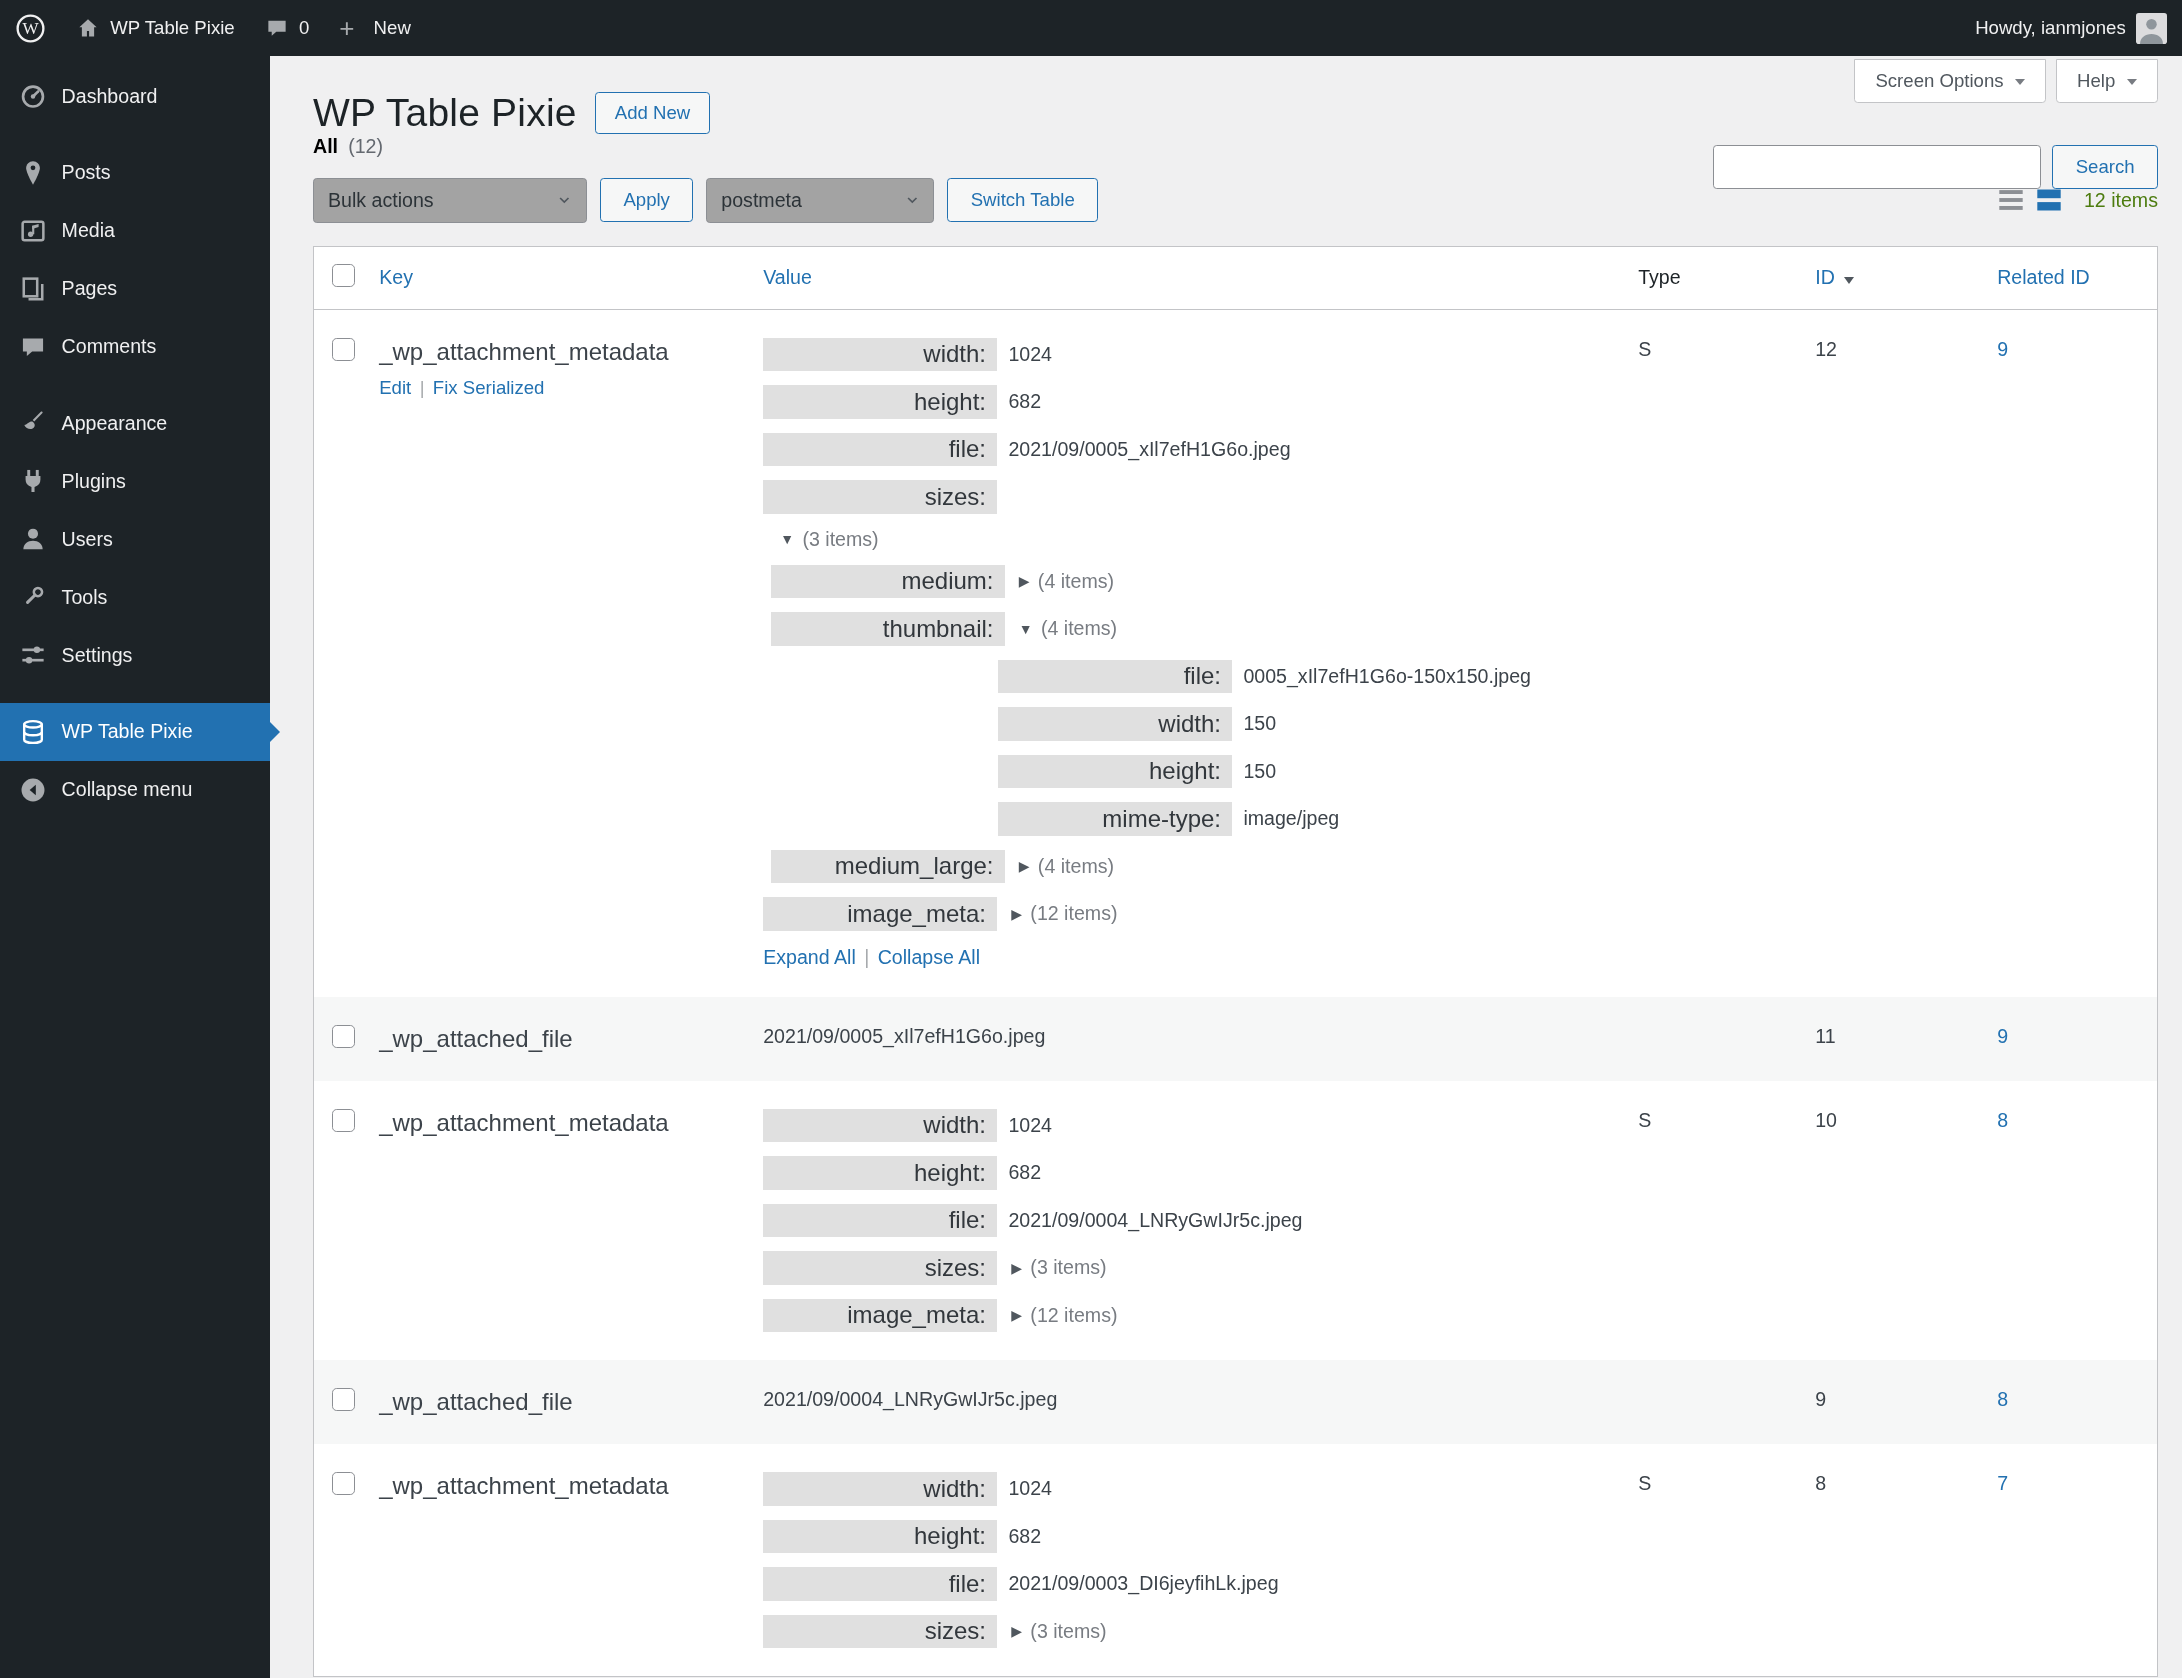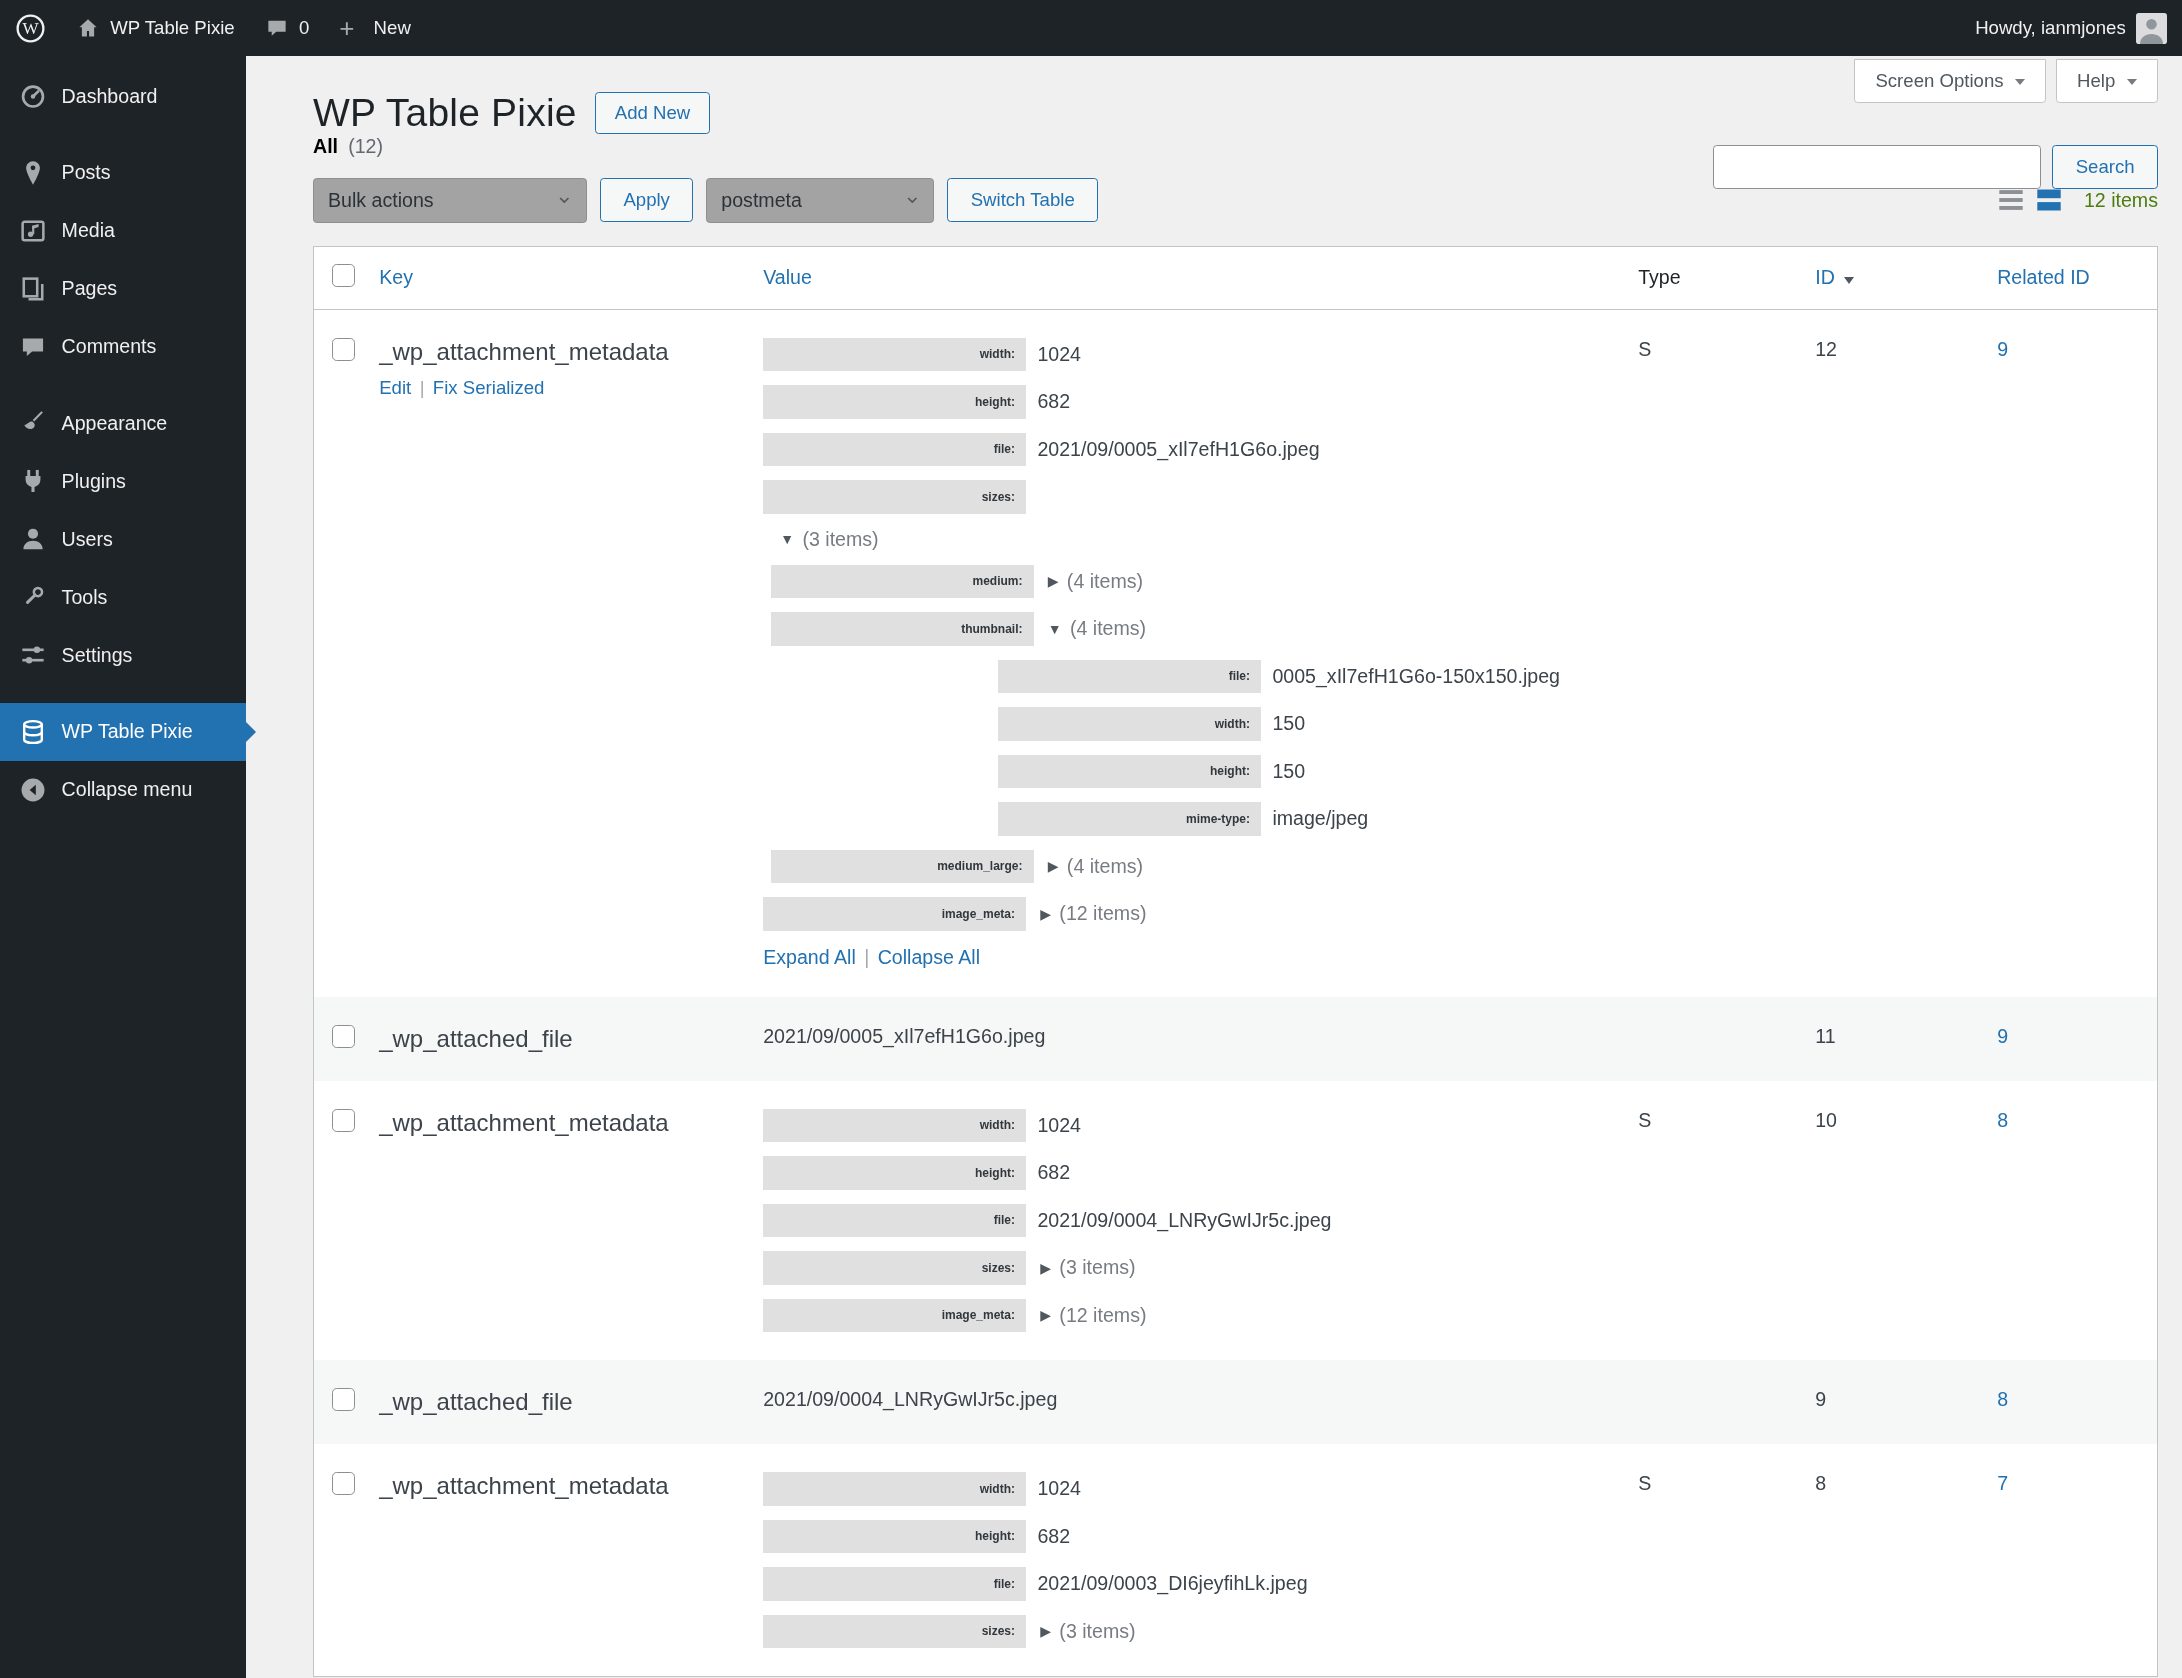--- a/index.html
+++ b/index.html
@@ -23,21 +23,21 @@
   .ab-icon { width: 24px; height: 24px; color: #a7aaad; display: inline-flex; }
   .ab-icon svg { width: 100%; height: 100%; }
   .ab-logo .ab-icon { width: 31px; height: 31px; color: #f0f0f1; }
   .plus-glyph { font-size: 26px; font-weight: 400; color: #a7aaad; line-height: 24px; }
   .ab-spacer { flex: 1; }
   .avatar { width: 31px; height: 31px; border-radius: 2.8px; overflow: hidden; display: inline-flex; }
   .avatar svg { width: 100%; height: 100%; }
 
   
   #sidebar {
-    position: absolute; top: 56px; left: 0; bottom: 0; width: 246px;
+    position: absolute; top: 56px; left: 0; bottom: 0; width: 270px;
     background: #1d2327; padding-top: 11.2px; z-index: 30;
   }
   .menu-sep { height: 18.6px; }
   .menu-item {
     display: flex; align-items: center; gap: 15px; height: 58px;
     padding-left: 18.6px; color: #f0f0f1; font-size: 19.6px; position: relative;
   }
   .mi-icon { width: 28px; height: 28px; color: #a7aaad; flex: none; display: inline-flex; }
   .mi-icon svg { width: 100%; height: 100%; }
   .menu-item.active { background: #2271b1; color: #ffffff; }
@@ -118,22 +118,22 @@
   .row-actions a, .vlinks a, a.rel-link { color: #2271b1; text-decoration: none; }
   .sep { color: #a7aaad; margin: 0 8.4px; }
 
   .vline { display: flex; align-items: center; margin-bottom: 14px; }
   .vline:last-child { margin-bottom: 0; }
   .ind0 { margin-left: 0; }
   .ind1 { margin-left: 7.5px; }
   .ind2 { margin-left: 235px; }
   .vline.bare { margin-left: 17px; }
   .pill {
-    flex: none; width: 263px; padding: 6.5px 11.2px; background: #e0e0e0;
-    color: #32373c; font-weight: 700; font-size: 12px; line-height: 20.5px; text-align: right;
+    flex: none; width: 234px; padding: 6.5px 11.2px; background: #e0e0e0;
+    color: #32373c; font-weight: 400; font-size: 24px; line-height: 20.5px; text-align: right;
   }
   .pill-val { margin-left: 11.2px; color: #3c434a; }
   .expander { margin: 0 8.4px 0 14px; font-size: 14px; color: #50575e; line-height: 20.5px; }
   .bare .expander { margin-left: 0; }
   .items-count { color: #787c82; }
   .vlinks { margin-top: 15px; font-size: 19.6px; }
   .value-text { font-size: 19.6px; color: #3c434a; }
 </style>
 </head>
 <body>

